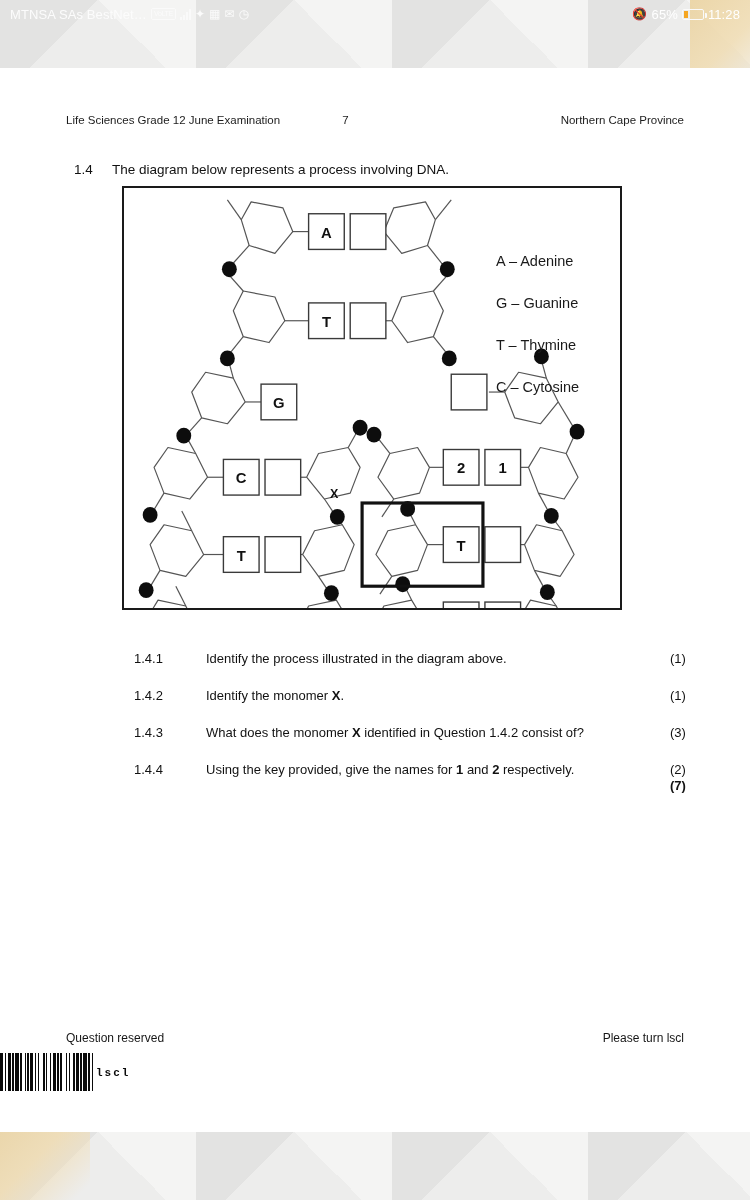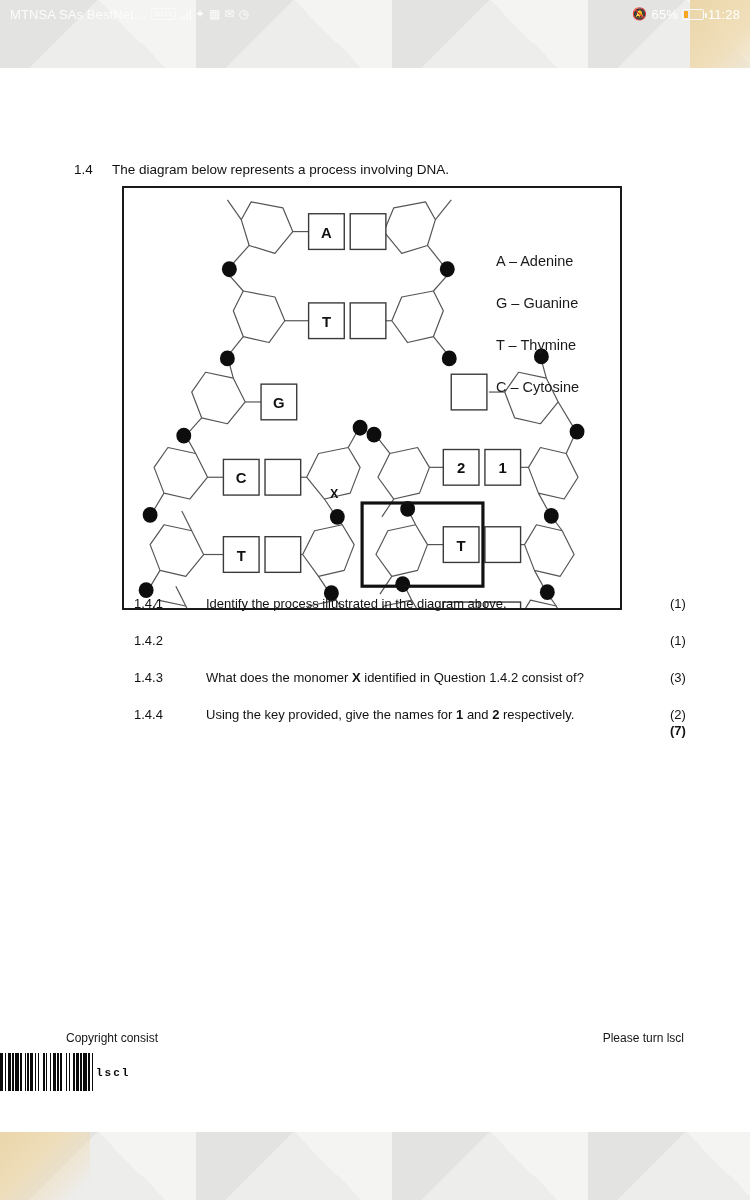--- a/index.html
+++ b/index.html
@@ -165,21 +165,21 @@
     position: absolute;
     left: 206px; top: 299px;
     font-size: 12.5px;
     font-weight: bold;
     color: #111;
   }
 
   
   #questions {
     position: absolute;
-    top: 528px; left: 0;
+    top: 583px; left: 0;
     width: 750px;
     padding: 0 0 0 134px;
     box-sizing: border-box;
     font-size: 13px;
     color: #121212;
   }
   .qrow {
     position: relative;
     display: flex;
     align-items: baseline;
@@ -274,20 +274,25 @@
       <span class="sb-pct">65%</span>
       <span class="batt">
           <span class="batt-fill"></span>
         </span>
       <span class="sb-time">11:28</span>
     </div>
   </div>
 
   <div id="page">
 
+    <div id="doc-header">
+      <span id="hdr-left">Life Sciences Grade 12 June  Examination</span>
+      <span id="hdr-page">7</span>
+      <span id="hdr-right">Northern Cape Province</span>
+    </div>
 
     <div id="q14-line">
       <span id="q14-num">1.4</span>
       <span id="q14-text">The diagram below represents a process involving DNA.</span>
     </div>
 
     <div id="diagram">
 
       <svg id="svg-dna" viewBox="0 0 500 424">
         <g fill="none" stroke="#555" stroke-width="1.2" stroke-linejoin="round">
@@ -470,40 +475,41 @@
     <div id="questions">
 
       <div class="qrow">
         <span class="q-num">1.4.1</span>
         <span class="q-text">Identify the process illustrated in the diagram above.</span>
         <span class="q-marks">(1)</span>
       </div>
 
       <div class="qrow">
         <span class="q-num">1.4.2</span>
+        <span class="q-text"><span>Identify the monomer </span><b class="inl">X</b><span>.</span></span>
         <span class="q-marks">(1)</span>
       </div>
 
       <div class="qrow">
         <span class="q-num">1.4.3</span>
         <span class="q-text"><span>What does the monomer </span><b class="inl">X</b><span> identified in Question 1.4.2 consist of?</span></span>
         <span class="q-marks">(3)</span>
       </div>
 
       <div class="qrow">
         <span class="q-num">1.4.4</span>
         <span class="q-text"><span>Using the key provided, give the names for </span><b class="inl">1</b><span> and </span><b class="inl">2</b><span> respectively.</span></span>
         <span class="q-marks">(2)</span>
         <span class="q-total">(7)</span>
       </div>
 
     </div>
 
     <div id="footer">
-      <span id="copyright">Copyright consist</span>
+      <span id="copyright">Question reserved</span>
       <span id="turnover">Please turn lscl</span>
       <div id="barcode-wrap">
         <div id="barcode">
             <span style="width: 3px; background: rgb(10, 10, 10);"></span>
             <span style="width: 2px; background: rgb(255, 255, 255);"></span>
             <span style="width: 1px; background: rgb(10, 10, 10);"></span>
             <span style="width: 2px; background: rgb(255, 255, 255);"></span>
             <span style="width: 3px; background: rgb(10, 10, 10);"></span>
             <span style="width: 1px; background: rgb(255, 255, 255);"></span>
             <span style="width: 2px; background: rgb(10, 10, 10);"></span>

